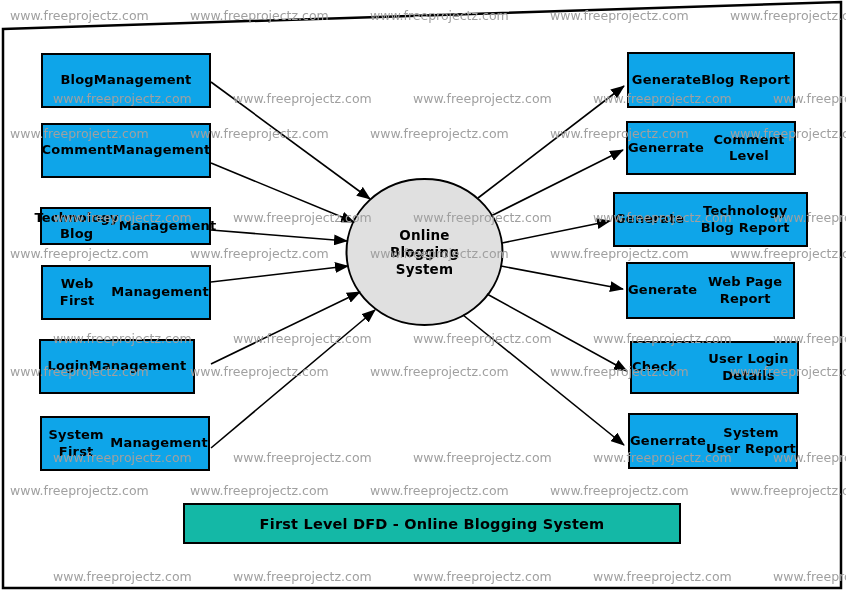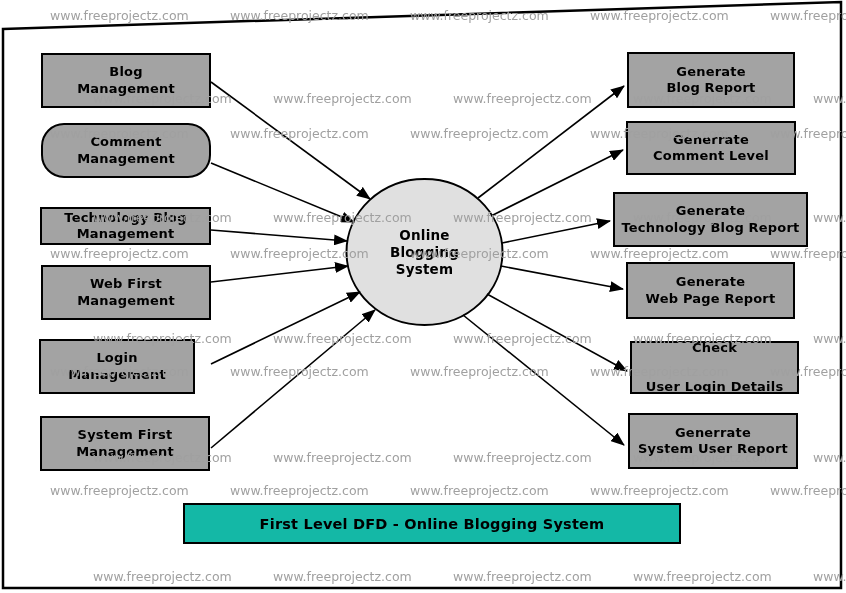--- a/index.html
+++ b/index.html
@@ -8,23 +8,22 @@
     width:846px;height:593px;
     background:#ffffff;
     overflow:hidden;
     font-family:"DejaVu Sans","Liberation Sans",sans-serif;
   }
   #diagram-svg{position:absolute;left:0;top:0;z-index:1;}
   .box{
     position:absolute;
     box-sizing:border-box;
     border:2px solid #000;
-    background:#a3a3a3;
+    background:#0ea5e9;
     display:flex;
-    flex-direction:column;
     align-items:center;
     justify-content:center;
     text-align:center;
     font-weight:bold;
     font-size:13px;
     line-height:16.5px;
     color:#000;
     z-index:2;
     letter-spacing:0.2px;
   }
@@ -43,21 +42,20 @@
     font-weight:bold;font-size:14.5px;color:#000;z-index:2;
     letter-spacing:0.2px;
   }
   .wm{
     position:absolute;
     font-size:12.5px;
     font-weight:normal;
     white-space:nowrap;
     z-index:5;
     pointer-events:none;
-    margin-left:40px;
   }
 </style>
 </head>
 <body>
 
 <div id="stage">
 
   <svg id="diagram-svg" width="846" height="593" viewBox="0 0 846 593">
     <defs>
       <marker id="ah" markerUnits="userSpaceOnUse" markerWidth="14" markerHeight="11" refX="13" refY="5.5" orient="auto">
@@ -81,21 +79,21 @@
     <line x1="502" y1="243" x2="610" y2="221" stroke="#000" stroke-width="1.6" marker-end="url(#ah)"></line>
     <line x1="501" y1="266" x2="623" y2="289" stroke="#000" stroke-width="1.6" marker-end="url(#ah)"></line>
     <line x1="487" y1="294" x2="627" y2="371" stroke="#000" stroke-width="1.6" marker-end="url(#ah)"></line>
     <line x1="463" y1="315" x2="624" y2="445" stroke="#000" stroke-width="1.6" marker-end="url(#ah)"></line>
   </svg>
 
   <div class="box" style="left:41px;top:53px;width:170px;height:55px;">
     <span>Blog</span>
     <span>Management</span>
   </div>
-  <div class="box" style="left:41px;top:123px;width:170px;height:55px;border-radius:23px;">
+  <div class="box" style="left:41px;top:123px;width:170px;height:55px;">
     <span>Comment</span>
     <span>Management</span>
   </div>
   <div class="box" style="left:40px;top:207px;width:171px;height:38px;">
     <span>Technology Blog</span>
     <span>Management</span>
   </div>
   <div class="box" style="left:41px;top:265px;width:170px;height:55px;">
     <span>Web First</span>
     <span>Management</span>

